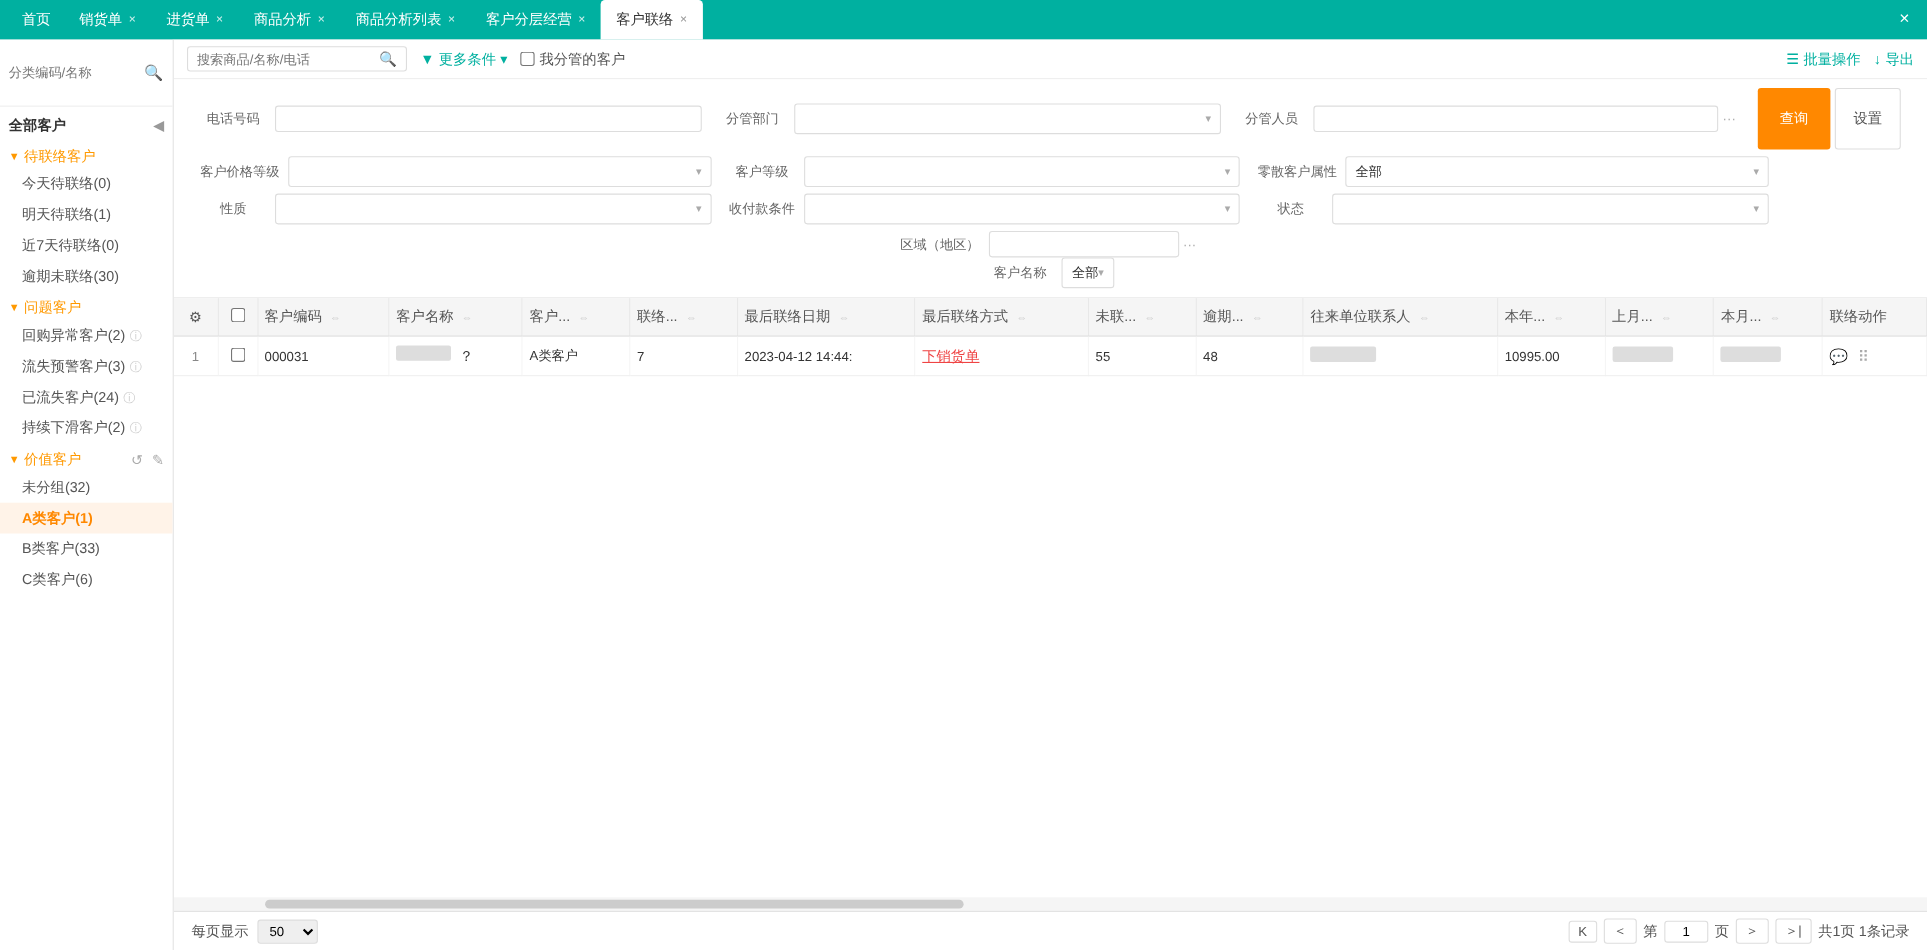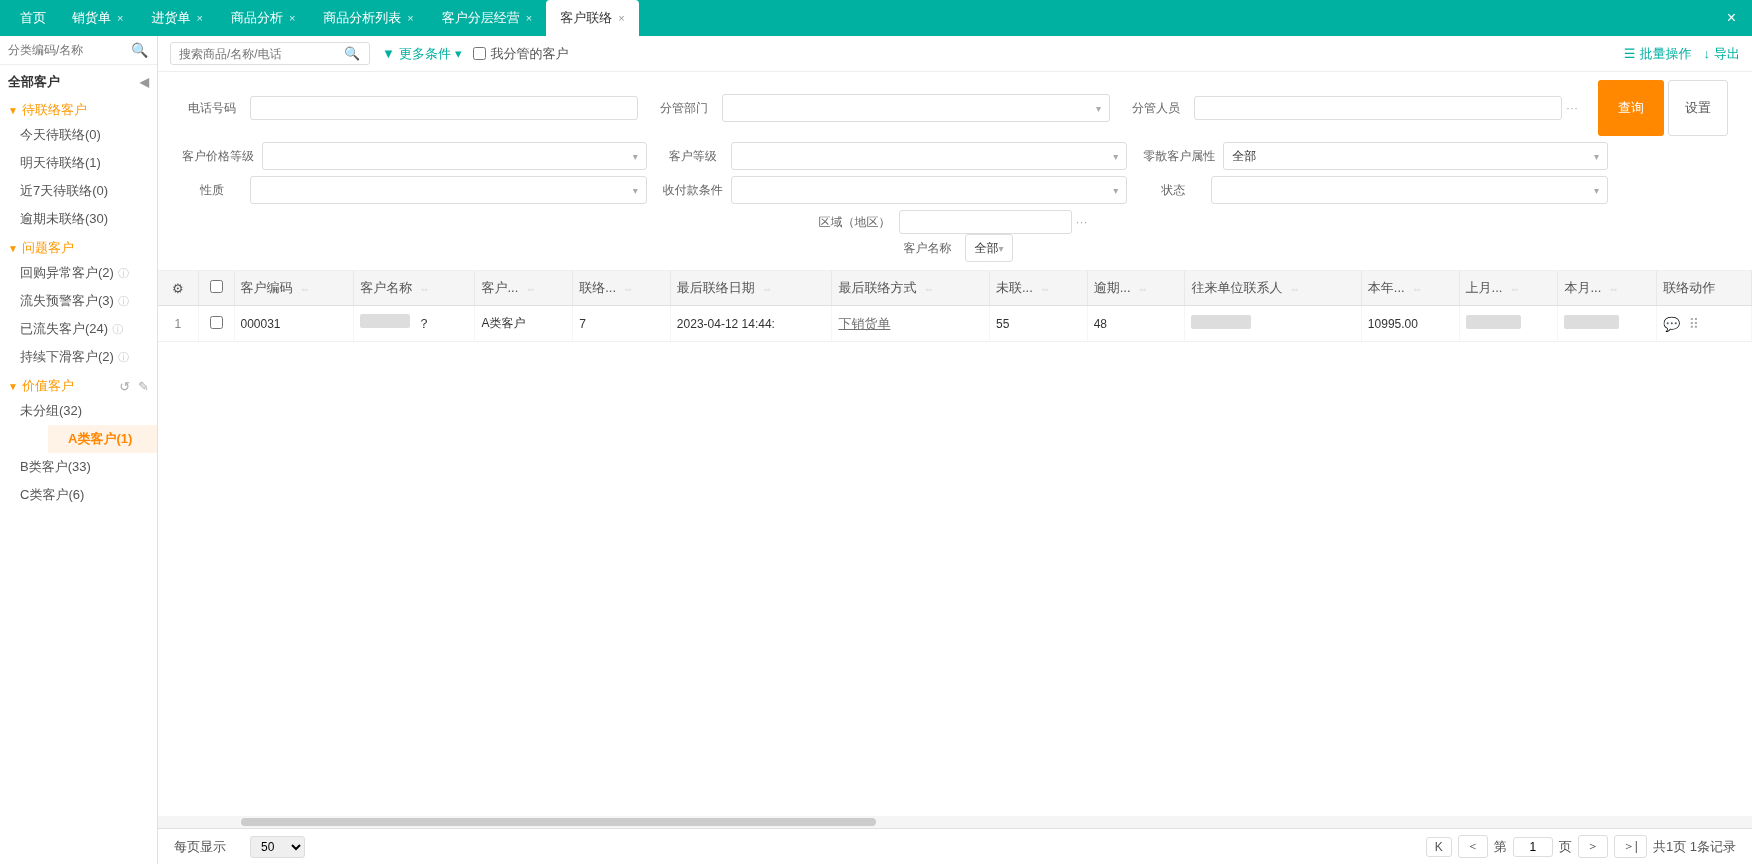--- a/index.html
+++ b/index.html
@@ -54,21 +54,21 @@
 
     
     .sidebar {
       width: 158px;
       background: #fff;
       border-right: 1px solid #e0e0e0;
       overflow-y: auto;
       flex-shrink: 0;
     }
     .sidebar-search {
-      padding: 6px 8px;
+      padding: 22px 8px;
       display: flex;
       align-items: center;
       border-bottom: 1px solid #eee;
     }
     .sidebar-search input {
       border: none;
       outline: none;
       font-size: 12px;
       color: #999;
       width: 100%;
@@ -95,21 +95,21 @@
     .sidebar-section-title .arrow { font-size: 10px; color: #f90; }
     .sidebar-item {
       padding: 5px 8px 5px 20px;
       font-size: 12px;
       color: #555;
       cursor: pointer;
       display: flex;
       align-items: center;
       gap: 4px;
     }
-    .sidebar-item.active { background: #fff3e8; color: #f80; font-weight: bold; margin-left: 48px; }
+    .sidebar-item.active { background: #fff3e8; color: #f80; font-weight: bold; }
     .sidebar-item .info-icon { color: #ccc; font-size: 11px; }
 
     
     .content {
       flex: 1;
       display: flex;
       flex-direction: column;
       background: #f5f5f5;
       overflow: hidden;
     }
@@ -299,37 +299,37 @@
       padding: 8px 6px;
       font-size: 12px;
       color: #333;
       border-bottom: 1px solid #f0f0f0;
       border-right: 1px solid #f5f5f5;
       white-space: nowrap;
     }
     td:first-child { text-align: center; color: #888; }
     td.check-col { text-align: center; }
     .col-resizer { display: inline-block; margin-left: 4px; color: #ccc; font-size: 10px; }
-    .link-cell { color: #737373; cursor: pointer; text-decoration: underline; }
+    .link-cell { color: #ef4444; cursor: pointer; text-decoration: underline; }
 
     
     .row-actions { display: flex; gap: 8px; align-items: center; }
     .row-action-icon { color: #aaa; cursor: pointer; font-size: 14px; }
 
     
     .table-footer {
       background: #fff;
       border-top: 1px solid #e0e0e0;
       padding: 6px 16px;
       display: flex;
       align-items: center;
       justify-content: space-between;
       flex-shrink: 0;
     }
-    .footer-left { display: flex; align-items: center; gap: 24px; font-size: 12px; color: #555; }
+    .footer-left { display: flex; align-items: center; gap: 8px; font-size: 12px; color: #555; }
     .footer-page-size-select {
       border: 1px solid #ddd;
       border-radius: 3px;
       padding: 2px 6px;
       font-size: 12px;
       outline: none;
     }
     .footer-right { display: flex; align-items: center; gap: 6px; font-size: 12px; color: #555; }
     .page-btn {
       border: 1px solid #ddd;

